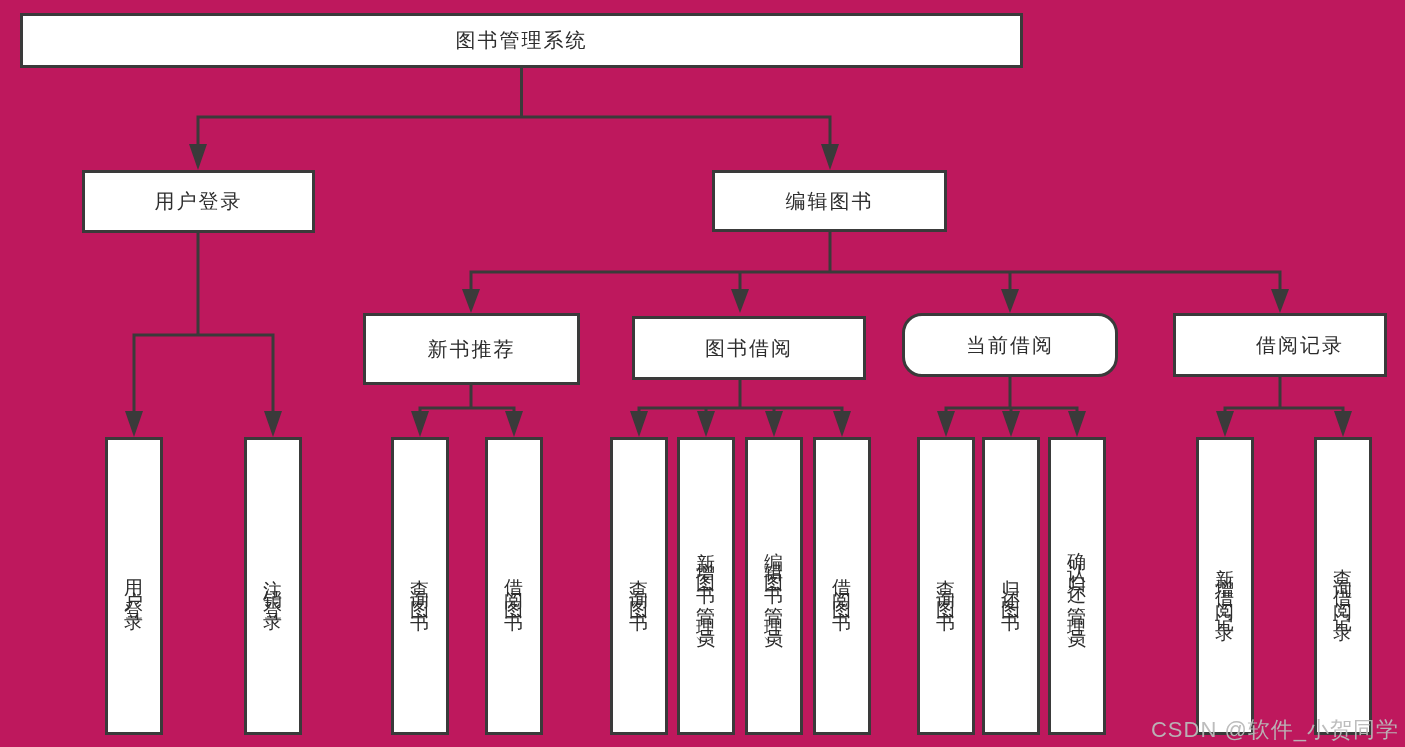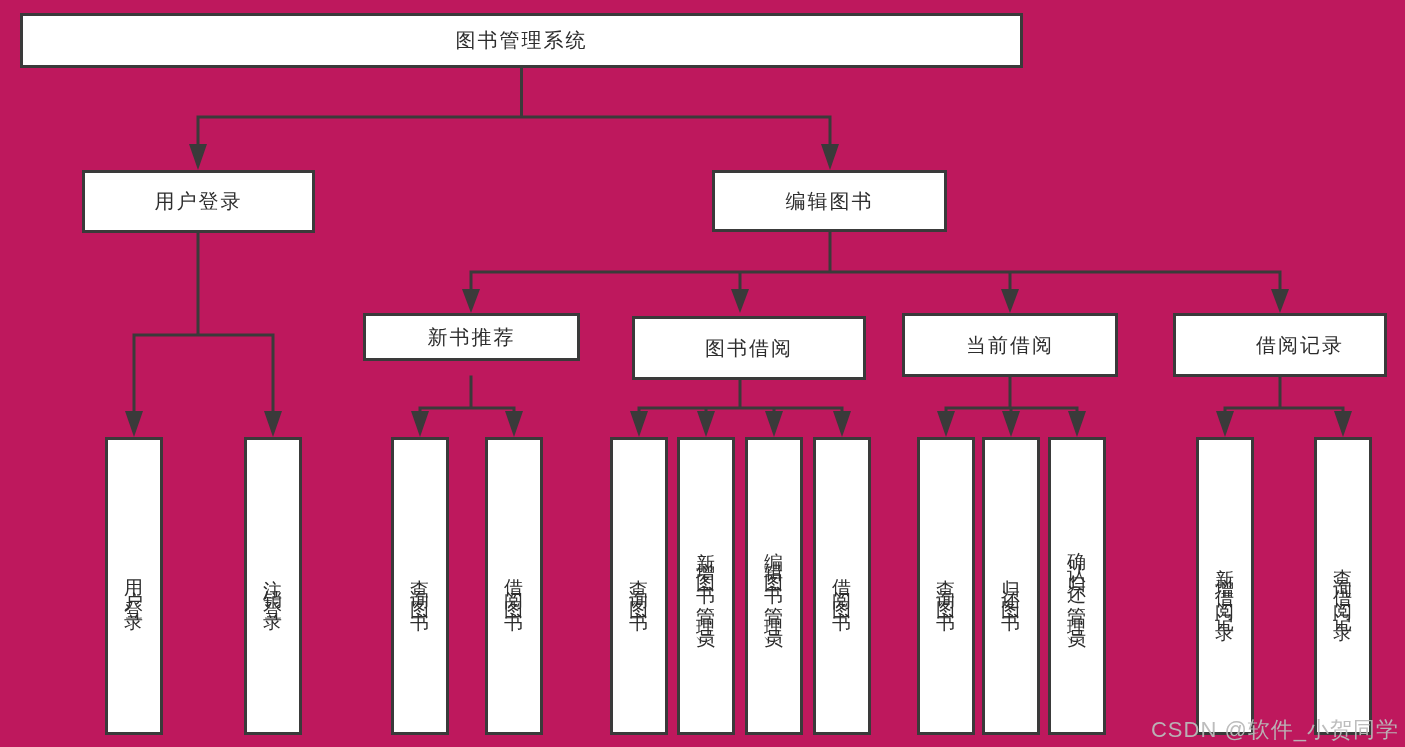--- a/index.html
+++ b/index.html
@@ -40,23 +40,23 @@
     letter-spacing: 11px;
     line-height: 1;
     white-space: nowrap;
   }
   
   .n-root   { left: 20px;   top: 13px;  width: 1003px; height: 55px; }
   
   .n-login  { left: 82px;   top: 170px; width: 233px;  height: 63px; }
   .n-mgmt   { left: 712px;  top: 170px; width: 235px;  height: 62px; }
   
-  .n-s0 { left: 363px;  top: 313px; width: 217px; height: 48px; }
+  .n-s0 { left: 363px;  top: 313px; width: 217px; height: 72px; }
   .n-s1 { left: 632px;  top: 316px; width: 234px; height: 64px; }
-  .n-s2 { left: 902px;  top: 313px; width: 216px; height: 64px; }
+  .n-s2 { left: 902px;  top: 313px; width: 216px; height: 64px; border-radius: 20px; }
   .n-s3 { left: 1173px; top: 313px; width: 214px; height: 64px; padding-left: 40px; }
   
   .leaf { top: 437px; width: 58px; height: 298px; }
   .l-ul0 { left: 105px; }
   .l-ul1 { left: 244px; }
   .l-s0c0 { left: 391px; }
   .l-s0c1 { left: 485px; }
   .l-s1c0 { left: 610px; }
   .l-s1c1 { left: 677px; }
   .l-s1c2 { left: 745px; }

